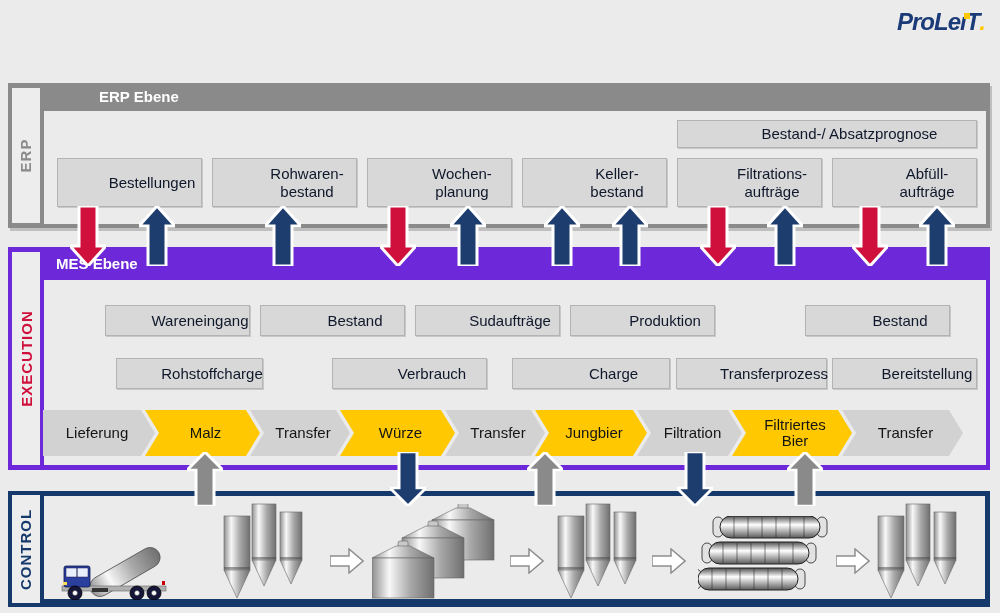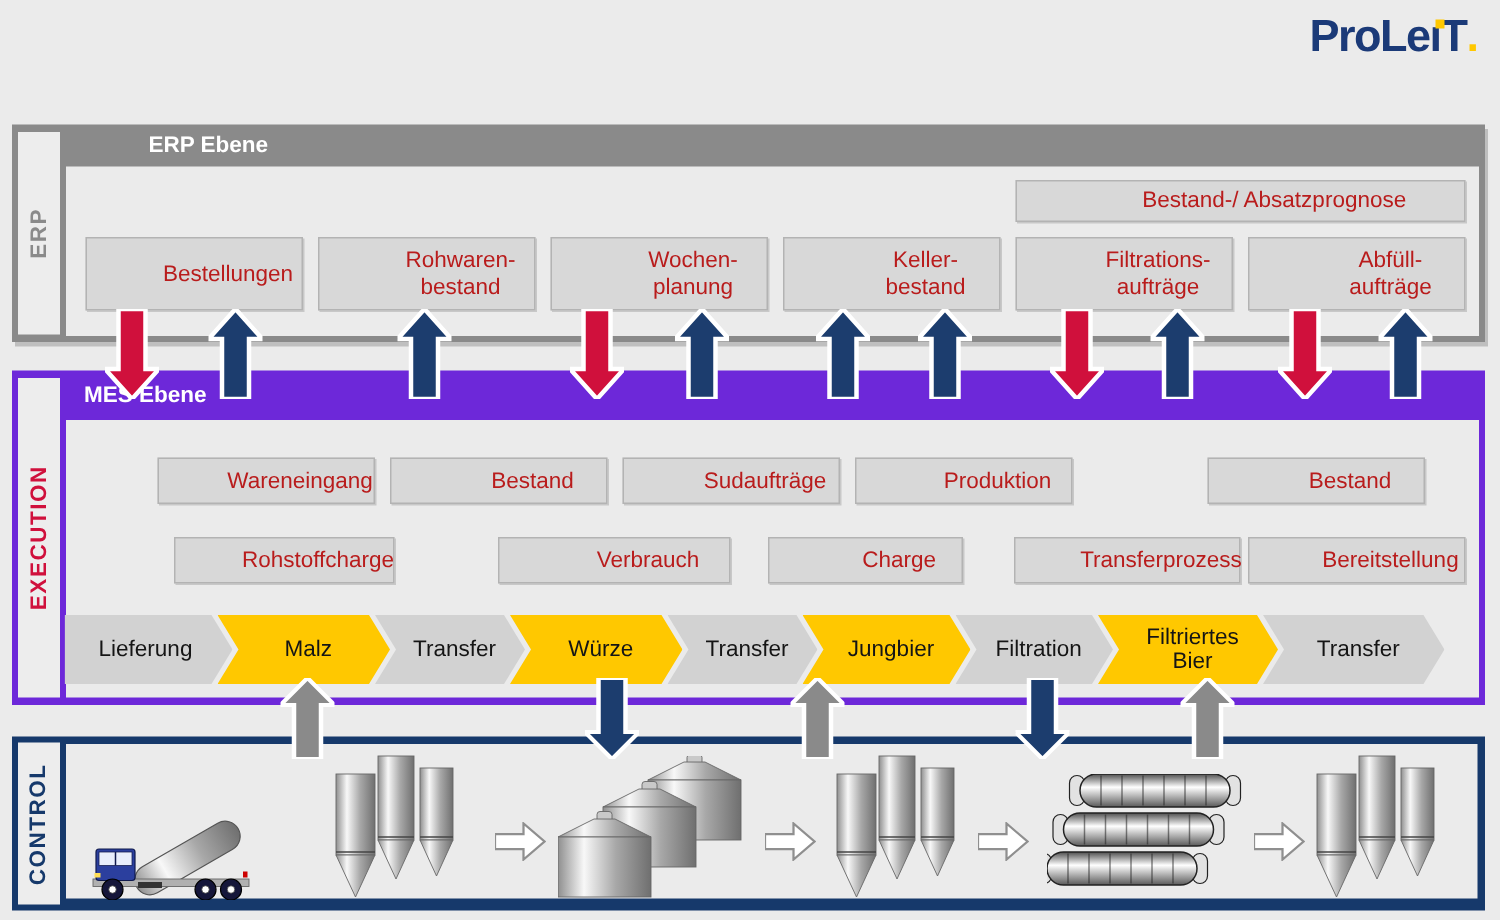--- a/index.html
+++ b/index.html
@@ -25,21 +25,21 @@
   #mes-layer .layer-header{line-height:33px;}
 
   #control-layer{top:491px;height:116px;background:#16396b;}
   #control-layer .body{left:36px;top:5px;right:5px;bottom:8px;}
   #control-layer .vlabel{left:4px;top:4px;bottom:4px;width:28px;}
   #control-layer .vlabel span{color:#16396b;}
 
   
   .gbox{position:absolute;background:#d8d8d8;border:1px solid #b3b3b3;box-shadow:1px 1px 0 rgba(0,0,0,.15);
         display:flex;align-items:center;justify-content:center;text-align:center;
-        font-size:15px;color:#b91c1c;white-space:pre-line;line-height:1.2;z-index:3;box-sizing:border-box;padding-left:45px;}
+        font-size:15px;color:#0f172a;white-space:pre-line;line-height:1.2;z-index:3;box-sizing:border-box;padding-left:45px;}
   .erp-box{top:158px;height:49px;width:145px;}
   .mes-box1{top:305px;height:31px;width:145px;margin-left:48px;}
   .mes-box2{top:358px;height:31px;}
   #forecast-box{left:677px;top:120px;width:300px;height:28px;}
 
   
   #chain{position:absolute;left:43px;top:410px;width:920px;display:flex;z-index:3;}
   .seg{position:relative;height:46px;display:flex;align-items:center;justify-content:center;text-align:center;
        font-size:15px;color:#151515;background:#d2d2d2;white-space:pre-line;line-height:1.1;
        clip-path:polygon(0 0,calc(100% - 14px) 0,100% 50%,calc(100% - 14px) 100%,0 100%,14px 50%);
@@ -47,21 +47,21 @@
   .seg:first-child{clip-path:polygon(0 0,calc(100% - 14px) 0,100% 50%,calc(100% - 14px) 100%,0 100%);margin-left:0;padding-left:8px;}
   .seg[data-type="material"]{background:#ffc800;}
 
   
   .flow-arrow{position:absolute;z-index:6;line-height:0;}
 
   
   .icon{position:absolute;z-index:4;line-height:0;}
 
   
-  #logo{position:absolute;right:14px;top:8px;font-size:30px;font-weight:bold;
+  #logo{position:absolute;right:14px;top:8px;font-size:24px;font-weight:bold;font-style:italic;
         color:#1b3a78;z-index:5;letter-spacing:-1px;}
   #logo .irel{position:relative;}
   #logo .idot{position:absolute;left:4px;top:5px;width:6px;height:6px;background:#ffc800;}
   #logo .period{color:#ffc800;letter-spacing:0;}
 </style>
 </head>
 <body>
 
 <div class="stage" id="stage">
 
@@ -221,21 +221,21 @@
 aufträge</div>
 
   <div class="gbox mes-box1" style="left:57px">Wareneingang</div>
   <div class="gbox mes-box1" style="left:212px">Bestand</div>
   <div class="gbox mes-box1" style="left:367px">Sudaufträge</div>
   <div class="gbox mes-box1" style="left:522px">Produktion</div>
   <div class="gbox mes-box1" style="left:757px">Bestand</div>
 
   <div class="gbox mes-box2" style="left:116px;width:147px">Rohstoffcharge</div>
   <div class="gbox mes-box2" style="left:332px;width:155px">Verbrauch</div>
-  <div class="gbox mes-box2" style="left:512px;width:130px">Charge</div>
+  <div class="gbox mes-box2" style="left:512px;width:158px">Charge</div>
   <div class="gbox mes-box2" style="left:676px;width:151px">Transferprozess</div>
   <div class="gbox mes-box2" style="left:832px;width:145px">Bereitstellung</div>
 
   <div id="chain">
     <div class="seg" style="width:112px" data-type="step"><span>Lieferung</span></div>
     <div class="seg" style="width:115px" data-type="material"><span>Malz</span></div>
     <div class="seg" style="width:100px" data-type="step"><span>Transfer</span></div>
     <div class="seg" style="width:115px" data-type="material"><span>Würze</span></div>
     <div class="seg" style="width:100px" data-type="step"><span>Transfer</span></div>
     <div class="seg" style="width:112px" data-type="material"><span>Jungbier</span></div>

